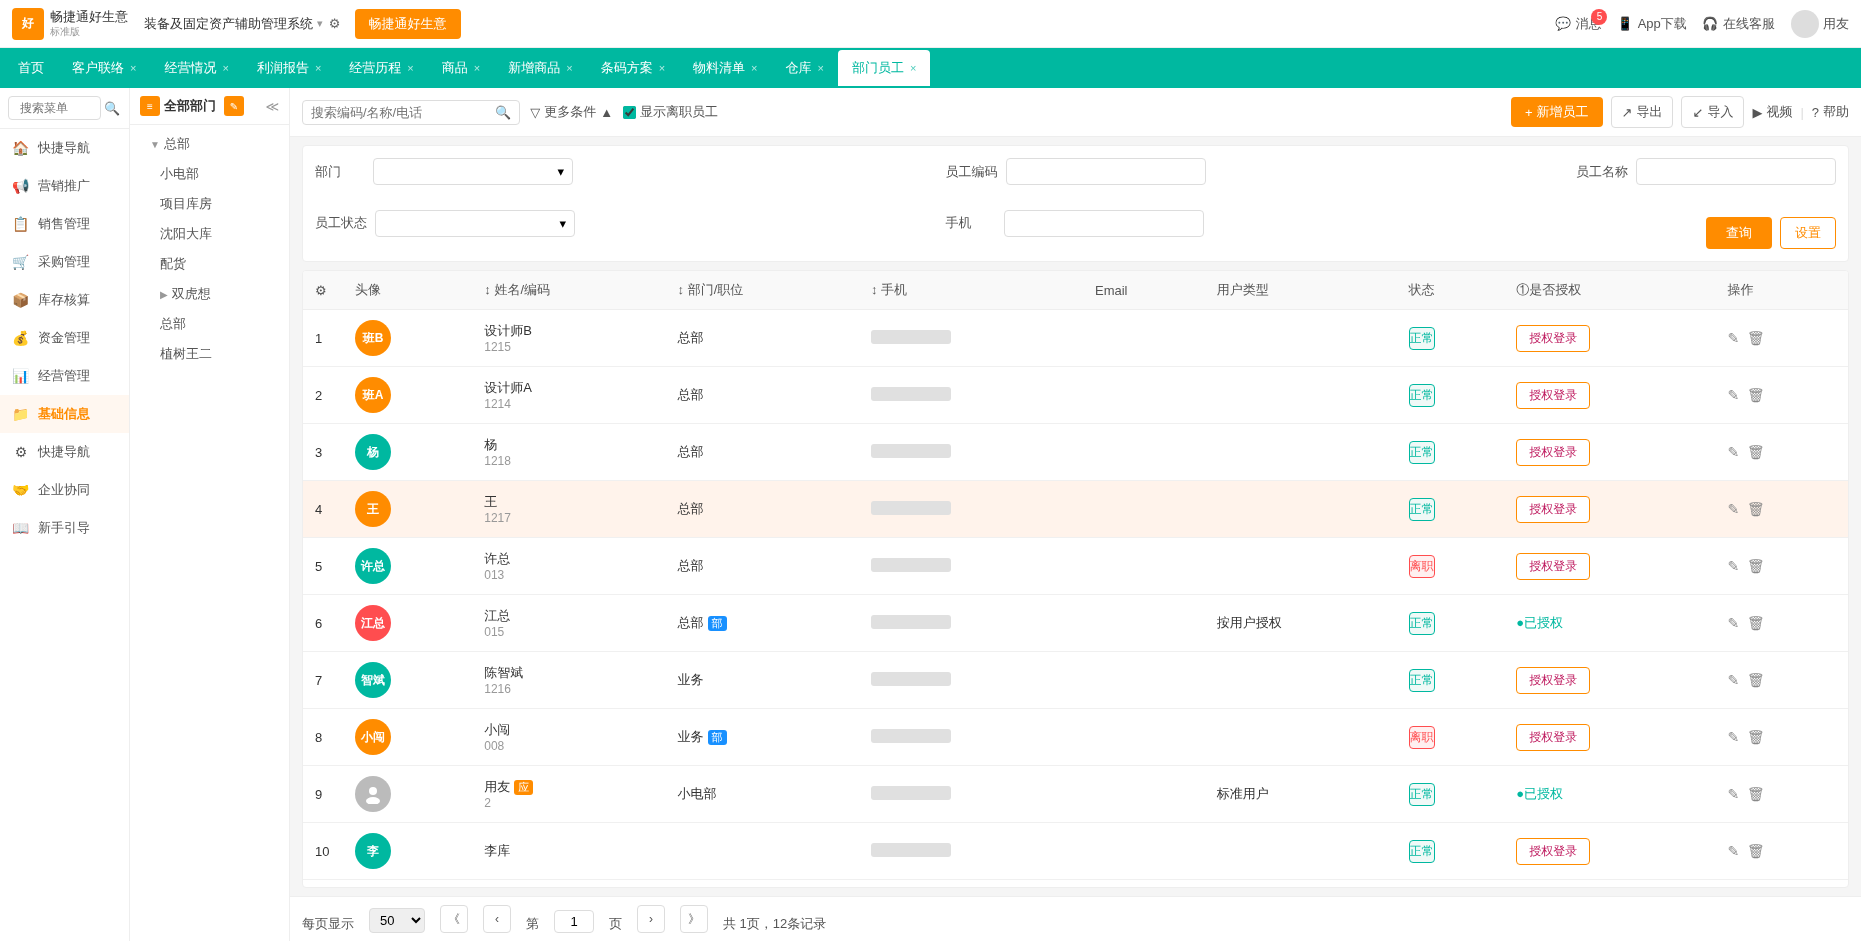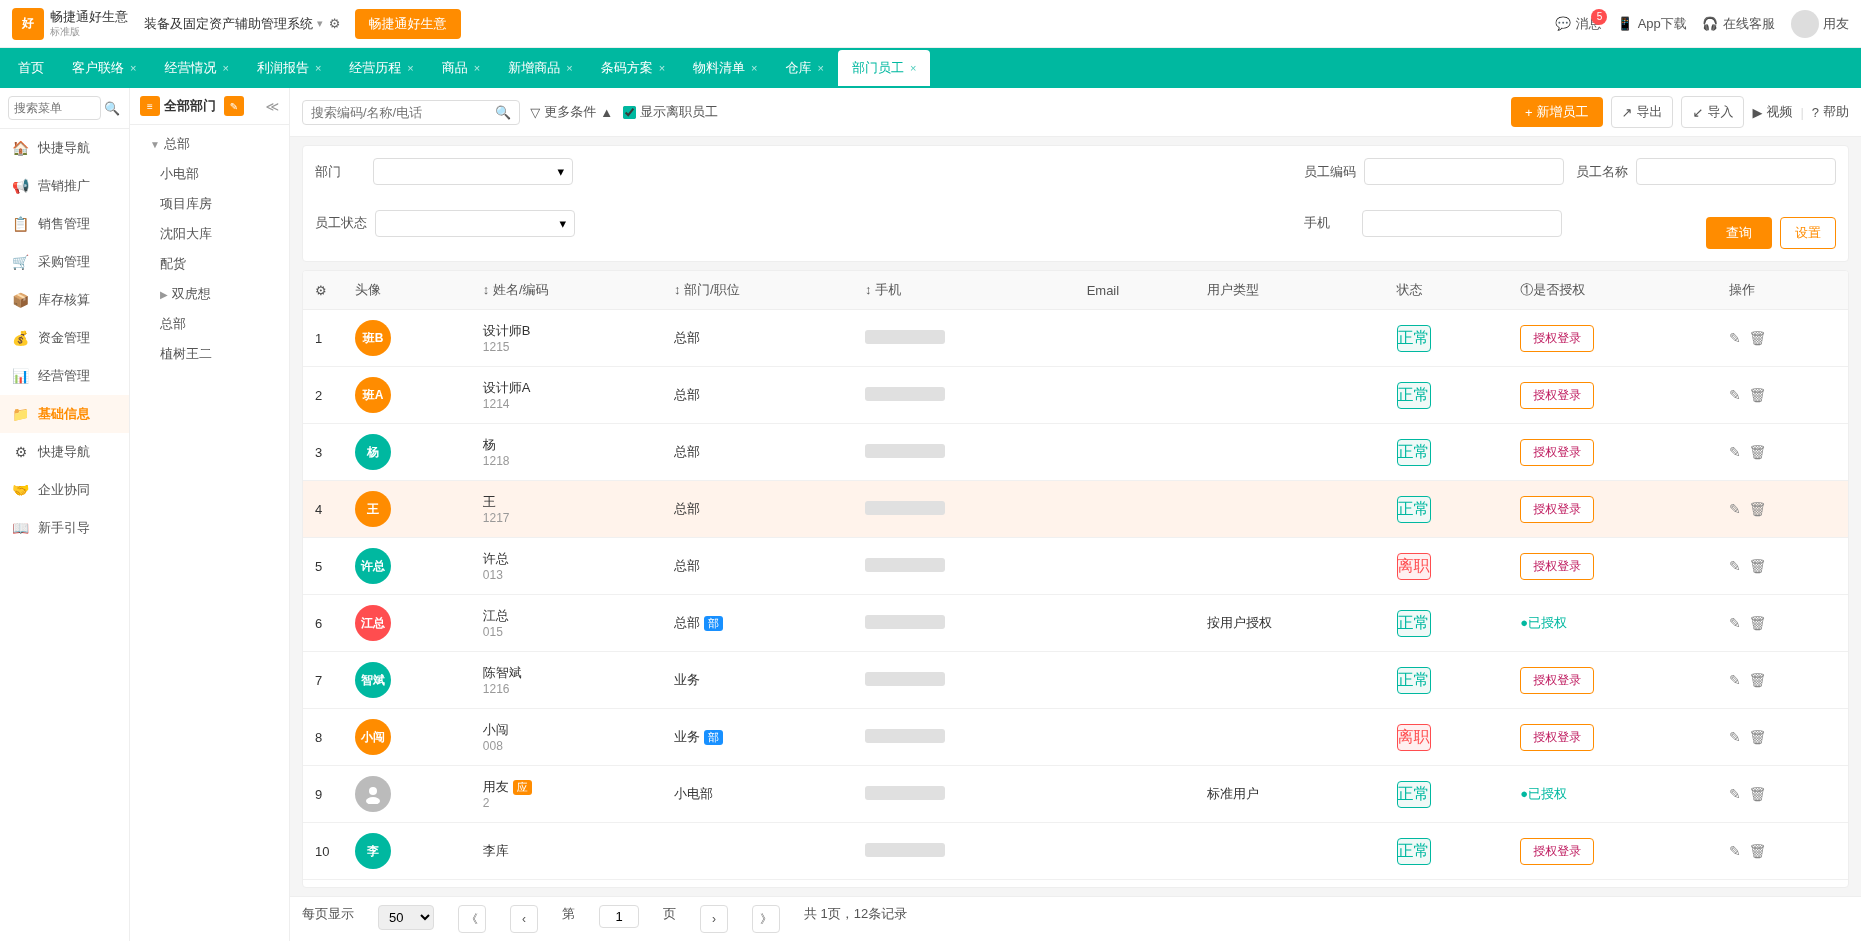--- a/index.html
+++ b/index.html
@@ -22,21 +22,21 @@
     .tab-item { height: 36px; display: flex; align-items: center; padding: 0 14px; color: white; cursor: pointer; font-size: 13px; white-space: nowrap; position: relative; gap: 4px; }
     .tab-item.active { background: white; color: #00b8a0; border-radius: 4px 4px 0 0; }
     .tab-close { font-size: 11px; opacity: 0.7; margin-left: 2px; }
 
     
     .main-content { display: flex; flex: 1; overflow: hidden; }
 
     
     .sidebar { width: 130px; background: white; border-right: 1px solid #eee; overflow-y: auto; flex-shrink: 0; }
     .sidebar-search { padding: 8px; border-bottom: 1px solid #eee; display: flex; align-items: center; gap: 4px; }
-    .sidebar-search input { border: 1px solid #ddd; border-radius: 4px; padding: 4px 5px; font-size: 12px; width: 100%; }
+    .sidebar-search input { border: 1px solid #ddd; border-radius: 4px; padding: 4px 11px; font-size: 12px; width: 100%; }
     .sidebar-nav-item { padding: 10px 12px; display: flex; align-items: center; gap: 8px; cursor: pointer; color: #555; font-size: 13px; }
     .sidebar-nav-item.active { background: #fff7f0; color: #ff8c00; font-weight: bold; }
     .sidebar-nav-icon { width: 18px; height: 18px; display: flex; align-items: center; justify-content: center; font-size: 14px; }
     .sidebar-items { display: flex; flex-direction: column; }
 
     
     .dept-area { background: white; width: 160px; border-right: 1px solid #eee; flex-shrink: 0; overflow-y: auto; }
     .dept-header { padding: 8px 10px; display: flex; align-items: center; gap: 4px; border-bottom: 1px solid #eee; }
     .dept-title { font-size: 13px; color: #333; font-weight: bold; }
     .dept-icon { width: 20px; height: 20px; background: #ff8c00; border-radius: 3px; display: flex; align-items: center; justify-content: center; color: white; font-size: 10px; }
@@ -56,52 +56,52 @@
     .search-input-wrap input { border: none; outline: none; font-size: 13px; width: 180px; }
     .filter-btn { display: flex; align-items: center; gap: 4px; color: #555; cursor: pointer; font-size: 13px; }
     .checkbox-label { display: flex; align-items: center; gap: 4px; cursor: pointer; font-size: 13px; color: #555; }
     .checkbox-label input { accent-color: #00b8a0; }
     .action-btns { margin-left: auto; display: flex; align-items: center; gap: 8px; }
     .btn-primary { background: #ff8c00; color: white; border: none; border-radius: 4px; padding: 6px 14px; cursor: pointer; font-size: 13px; display: flex; align-items: center; gap: 4px; }
     .btn-outline { background: white; color: #555; border: 1px solid #ddd; border-radius: 4px; padding: 6px 10px; cursor: pointer; font-size: 13px; display: flex; align-items: center; gap: 4px; }
     .btn-text { background: none; border: none; color: #555; cursor: pointer; font-size: 13px; display: flex; align-items: center; gap: 4px; }
 
     
-    .adv-filter { background: white; border: 1px solid #eee; margin: 8px 12px 0 12px; border-radius: 4px; padding: 12px; display: grid; grid-template-columns: 1fr; gap: 12px; align-items: center; }
+    .adv-filter { background: white; border: 1px solid #eee; margin: 8px 12px 0 12px; border-radius: 4px; padding: 12px; display: grid; grid-template-columns: 1fr 1fr; gap: 12px; align-items: center; }
     .filter-row { display: flex; align-items: center; gap: 8px; }
     .filter-label { font-size: 13px; color: #555; white-space: nowrap; min-width: 50px; }
     .filter-select { border: 1px solid #ddd; border-radius: 4px; padding: 5px 8px; font-size: 13px; width: 200px; cursor: pointer; display: flex; align-items: center; justify-content: space-between; background: white; }
     .filter-input { border: 1px solid #ddd; border-radius: 4px; padding: 5px 8px; font-size: 13px; width: 200px; outline: none; }
     .adv-filter-btns { display: flex; gap: 8px; justify-content: flex-end; grid-column: 3; margin-top: 20px; }
     .btn-search { background: #ff8c00; color: white; border: none; border-radius: 4px; padding: 6px 20px; cursor: pointer; font-size: 13px; }
     .btn-setting { background: white; color: #ff8c00; border: 1px solid #ff8c00; border-radius: 4px; padding: 6px 14px; cursor: pointer; font-size: 13px; }
 
     
     .table-area { flex: 1; overflow-y: auto; margin: 8px 12px; background: white; border-radius: 4px; border: 1px solid #eee; }
     table { width: 100%; border-collapse: collapse; }
     thead th { background: #f9f9f9; padding: 10px 12px; text-align: left; font-size: 13px; color: #555; border-bottom: 1px solid #eee; white-space: nowrap; font-weight: normal; }
     thead th.sortable { cursor: pointer; }
     tbody tr { border-bottom: 1px solid #f0f0f0; }
     tbody tr.highlighted { background: #fff3eb; }
     tbody td { padding: 10px 12px; font-size: 13px; color: #333; vertical-align: middle; }
     .avatar { width: 36px; height: 36px; border-radius: 50%; display: flex; align-items: center; justify-content: center; color: white; font-size: 14px; font-weight: bold; }
-    .status-badge { display: inline-block; padding: 2px 0; border-radius: 4px; font-size: 16px; font-family: Liberation Mono, monospace; }
+    .status-badge { display: inline-block; padding: 2px 0; border-radius: 4px; font-size: 12px; font-family: Liberation Mono, monospace; }
     .status-normal { background: #f0f9f7; color: #00b8a0; border: 1px solid #00b8a0; }
     .status-left { background: #fff0f0; color: #ff4d4f; border: 1px solid #ff4d4f; }
     .auth-btn { background: white; color: #be185d; border: 1px solid #ff8c00; border-radius: 4px; padding: 4px 12px; font-size: 12px; cursor: pointer; }
     .authorized { color: #00b8a0; font-size: 13px; display: flex; align-items: center; gap: 4px; }
     .op-btns { display: flex; gap: 8px; }
     .op-btn { color: #888; cursor: pointer; font-size: 14px; }
     .name-code { display: flex; flex-direction: column; }
     .name-code .name { font-size: 13px; color: #333; }
     .name-code .code { font-size: 12px; color: #999; }
     .dept-badge { display: inline-block; background: #1890ff; color: white; border-radius: 3px; padding: 0 4px; font-size: 11px; margin-left: 4px; }
 
     
-    .table-footer { background: white; border-top: 1px solid #eee; padding: 8px 12px; display: flex; align-items: flex-start; gap: 24px; font-size: 13px; color: #555; flex-shrink: 0; }
+    .table-footer { background: white; border-top: 1px solid #eee; padding: 8px 12px; display: flex; align-items: flex-end; gap: 15px; font-size: 13px; color: #555; flex-shrink: 0; }
     .page-size-select { border: 1px solid #ddd; border-radius: 4px; padding: 3px 6px; font-size: 13px; }
     .page-btn { width: 28px; height: 28px; border: 1px solid #ddd; border-radius: 4px; display: flex; align-items: center; justify-content: center; cursor: pointer; background: white; font-size: 12px; }
     .page-input { width: 40px; border: 1px solid #ddd; border-radius: 4px; padding: 3px 6px; text-align: center; font-size: 13px; }
 
     
     ::-webkit-scrollbar { width: 4px; height: 4px; }
     ::-webkit-scrollbar-thumb { background: #ddd; border-radius: 4px; }
   </style>
 </head>
 <body>

